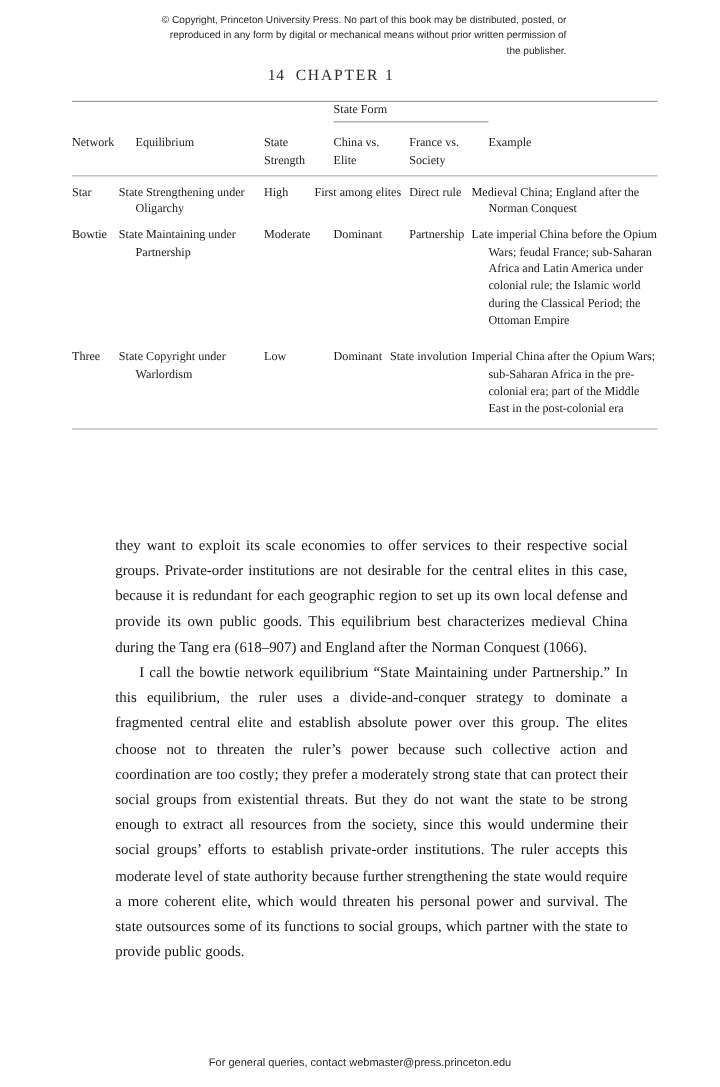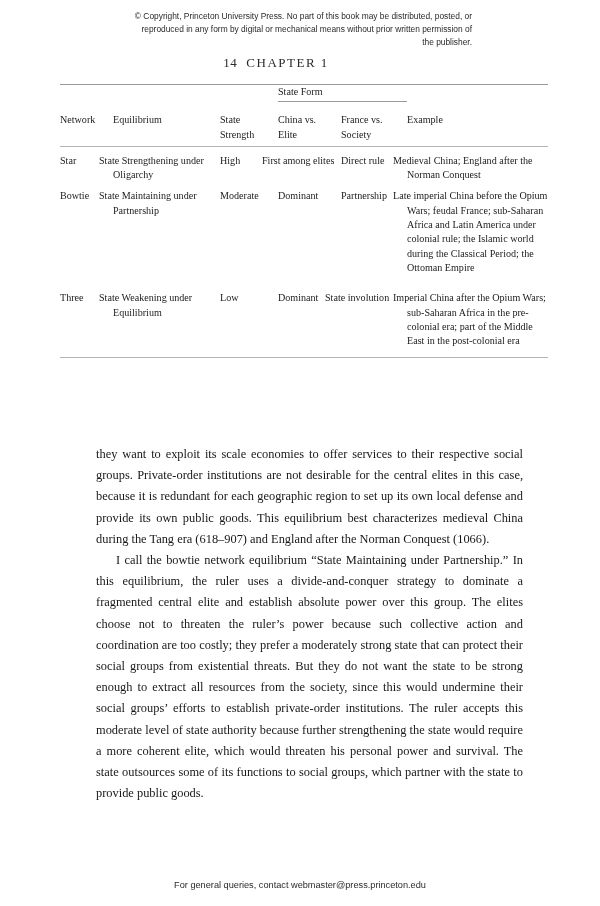--- a/index.html
+++ b/index.html
@@ -267,21 +267,21 @@
       <td>Partnership</td>
       <td class="hang">Late imperial China before the Opium Wars; feudal France; sub-Saharan Africa and Latin America under colonial rule; the Islamic world during the Classical Period; the Ottoman Empire</td>
     </tr>
 
     <tr class="spacer-row">
       <td colspan="6"></td>
     </tr>
 
     <tr class="body-row">
       <td>Three</td>
-      <td class="hang">State Weakening under Equilibrium</td>
+      <td class="hang">State Copyright under Warlordism</td>
       <td>Low</td>
       <td>Dominant</td>
       <td class="hang-in">State involution</td>
       <td class="hang">Imperial China after the Opium Wars; sub-Saharan Africa in the pre-colonial era; part of the Middle East in the post-colonial era</td>
     </tr>
 
     <tr class="spacer-row">
       <td colspan="6"></td>
     </tr>
   </tbody>

